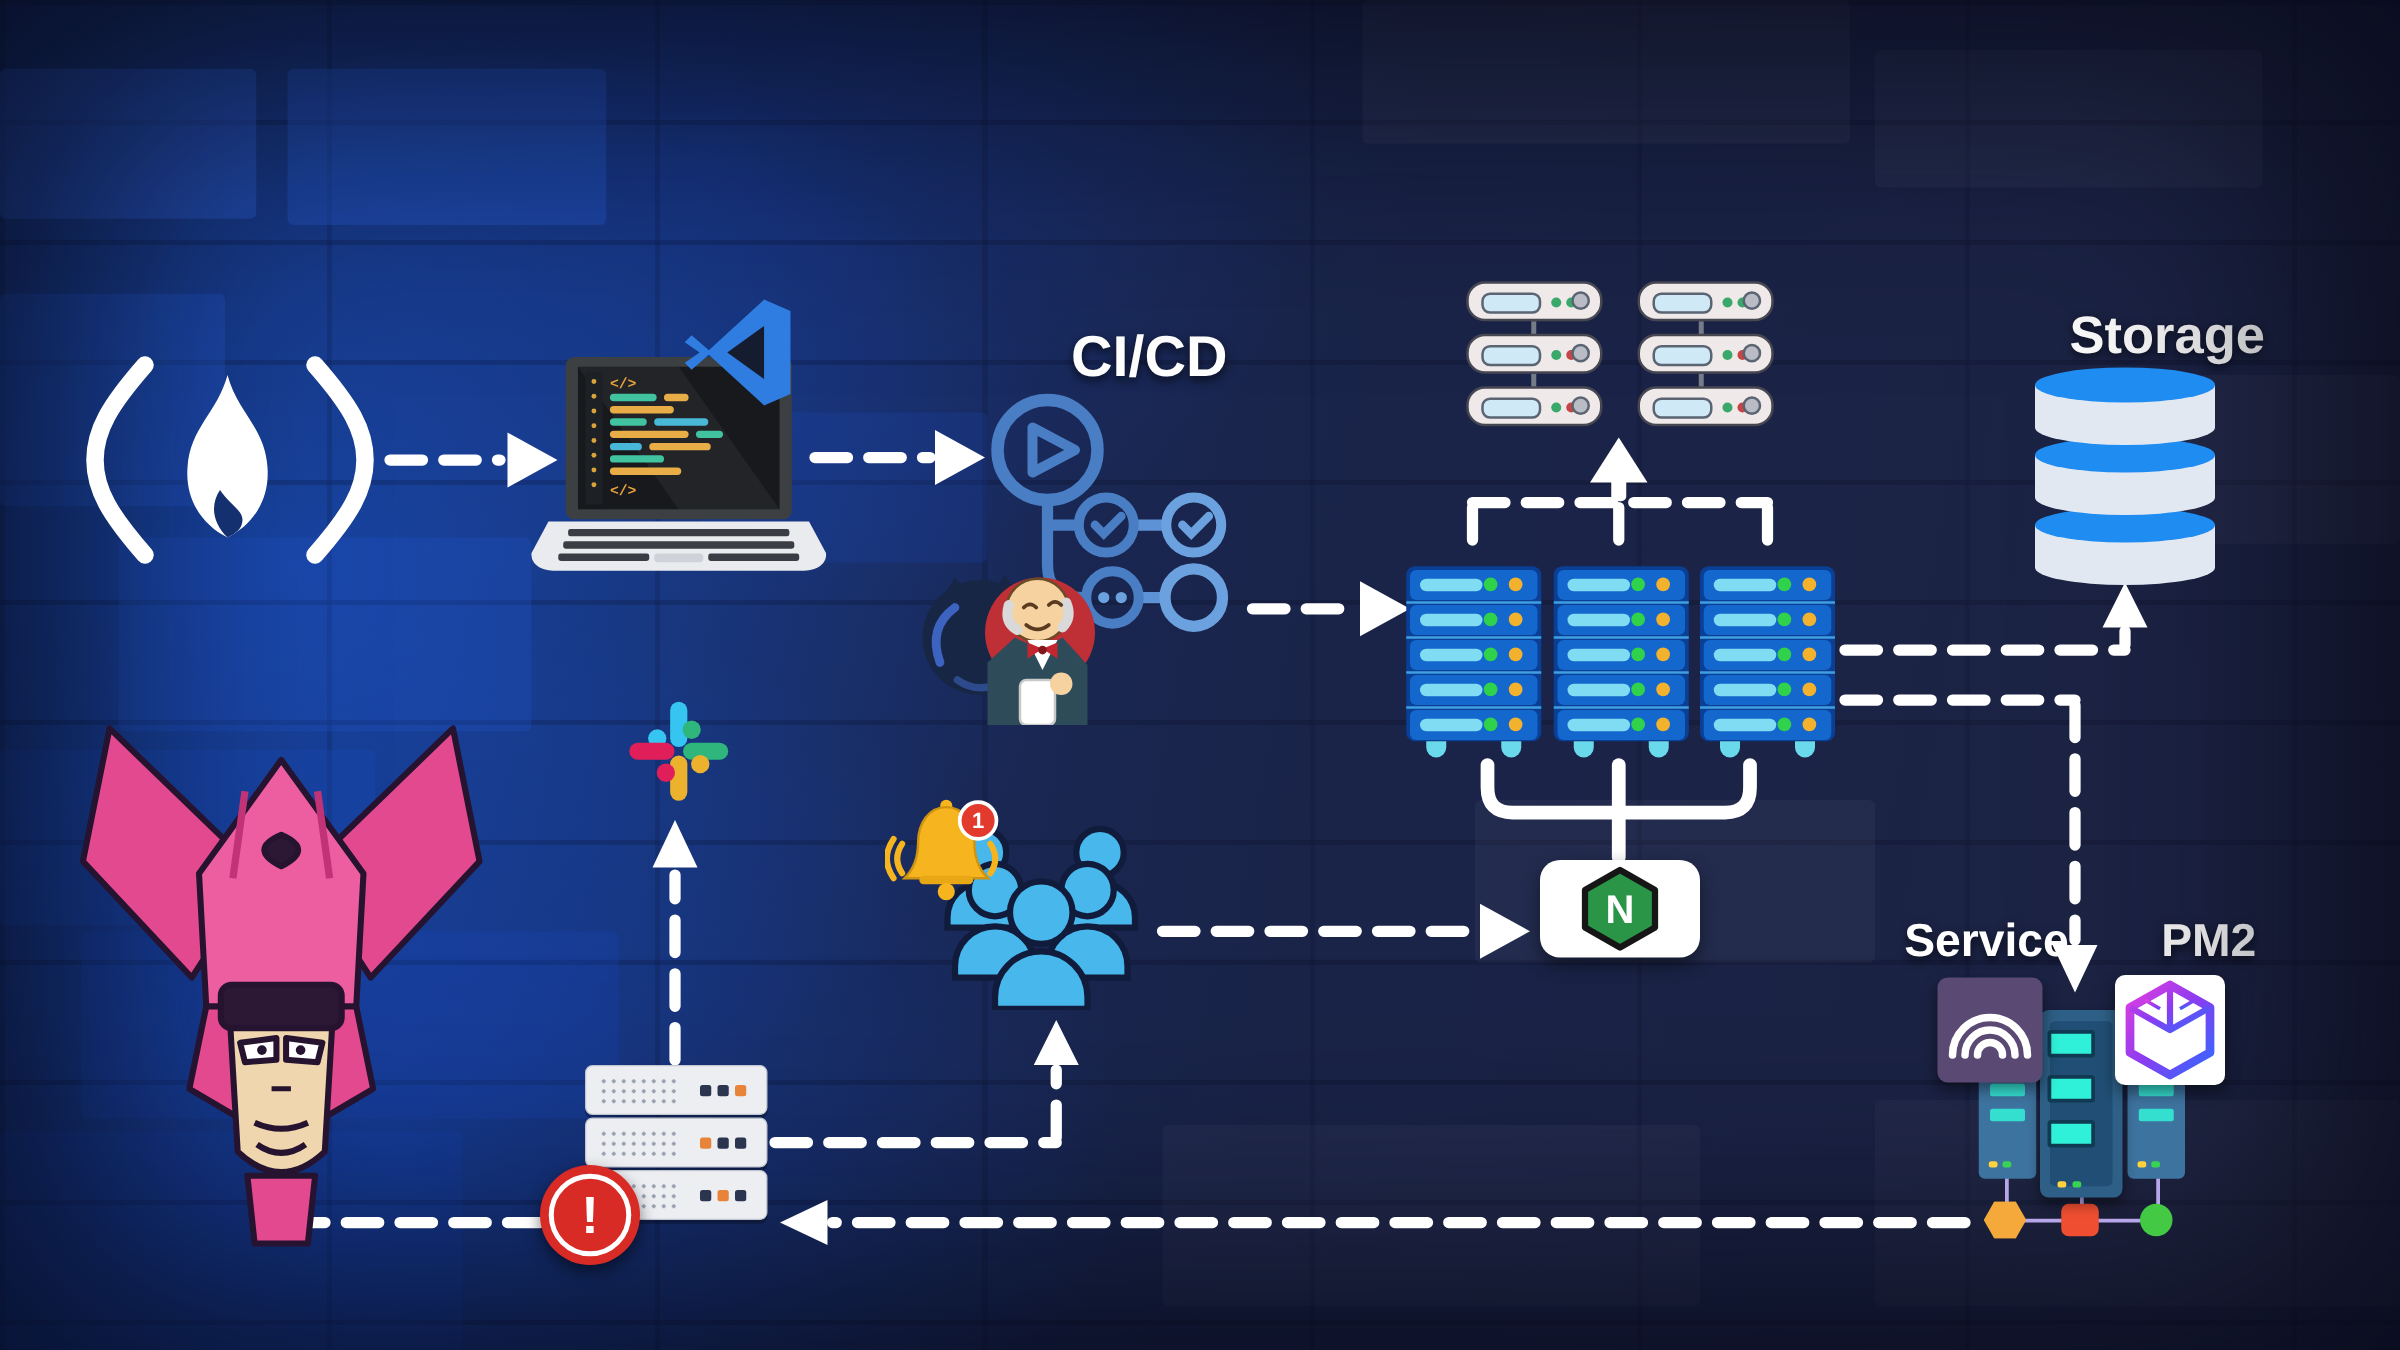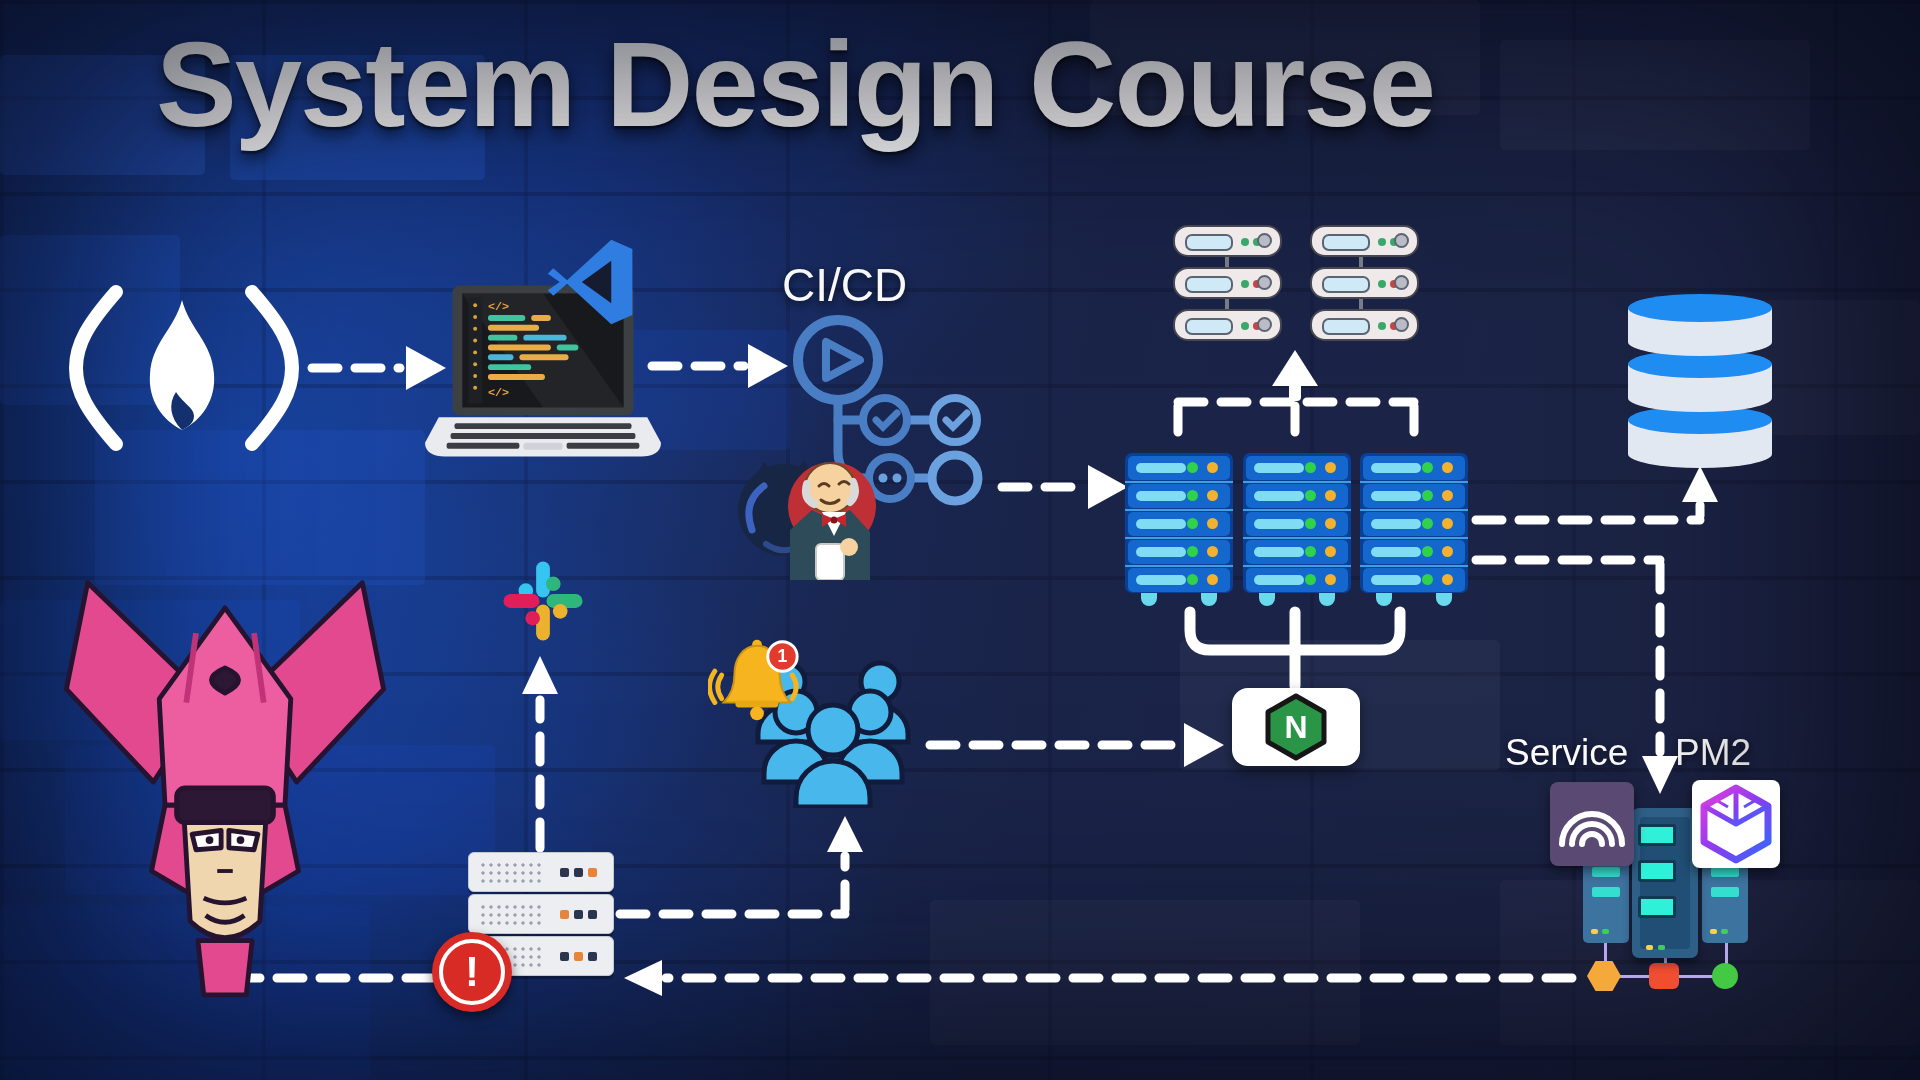--- a/index.html
+++ b/index.html
@@ -17,21 +17,21 @@
       repeating-linear-gradient(180deg, rgba(6,8,26,.38) 0 4px, transparent 4px 96px),
       repeating-linear-gradient(90deg, rgba(6,8,26,.30) 0 4px, transparent 4px 262px);}
   .brick{position:absolute;border-radius:5px;pointer-events:none;}
   .vignette{position:absolute;inset:0;pointer-events:none;
     box-shadow:inset 0 0 260px 70px rgba(4,5,18,.72);}
   .title{
     position:absolute;left:140px;top:14px;width:1310px;margin:0;text-align:center;
     font-size:121px;font-weight:bold;letter-spacing:-2px;color:#ffffff;
     text-shadow:0 7px 16px rgba(0,0,0,.65), 0 3px 2px rgba(0,0,0,.45);
   }
-  .label{position:absolute;color:#fff;font-weight:normal;text-align:left;
+  .label{position:absolute;color:#fff;font-weight:bold;text-align:right;
     text-shadow:0 3px 8px rgba(0,0,0,.65);white-space:nowrap;}
   .connectors{position:absolute;left:0;top:0;z-index:2;}
   .node{position:absolute;z-index:3;}
   
   .mini-server{position:absolute;width:109px;height:32px;background:#efe9e9;border:2px solid #474752;border-radius:15px;box-sizing:border-box;z-index:3;}
   .ms-pill{position:absolute;left:10px;top:7px;width:44px;height:13px;background:#cfeaf6;border:2px solid #5a6472;border-radius:7px;}
   .ms-dot{position:absolute;width:8px;height:8px;border-radius:50%;top:11px;}
   .ms-knob{position:absolute;right:8px;top:6px;width:15px;height:15px;border-radius:50%;background:#b9bcc4;border:2px solid #5a6472;box-sizing:border-box;}
   .ms-link{position:absolute;width:4px;background:#767b88;z-index:2;}
   
@@ -85,21 +85,20 @@
     <div class="brick" style="left:0;top:905px;width:370px;height:175px;background:rgba(24,68,185,.22);"></div>
     <div class="brick" style="left:1090px;top:0;width:390px;height:115px;background:rgba(255,255,255,.045);"></div>
     <div class="brick" style="left:1500px;top:40px;width:310px;height:110px;background:rgba(255,255,255,.04);"></div>
     <div class="brick" style="left:1660px;top:300px;width:260px;height:135px;background:rgba(255,255,255,.035);"></div>
     <div class="brick" style="left:1180px;top:640px;width:320px;height:130px;background:rgba(255,255,255,.04);"></div>
     <div class="brick" style="left:930px;top:900px;width:430px;height:145px;background:rgba(255,255,255,.035);"></div>
     <div class="brick" style="left:1500px;top:880px;width:420px;height:165px;background:rgba(255,255,255,.03);"></div>
     <div class="brick" style="left:560px;top:330px;width:230px;height:120px;background:rgba(30,80,200,.18);"></div>
   </div>
 
-  <h1 class="title">System Design Course</h1>
 
   <svg class="connectors" width="1920" height="1080" viewBox="0 0 1920 1080">
     <g stroke="#ffffff" stroke-width="9" stroke-dasharray="26 17" stroke-linecap="round" fill="none">
       <path d="M312,368 H400"></path>
       <path d="M652,366 H744"></path>
       <path d="M1002,487 H1084"></path>
       <path d="M930,745 H1178"></path>
       <path d="M1178,402 H1414 M1178,406 V446 M1295,406 V446 M1414,406 V446"></path>
       <path d="M1476,520 H1700 M1700,516 V505"></path>
       <path d="M1476,560 H1660 M1660,564 V752"></path>
@@ -366,20 +365,21 @@
       <div class="trow" style="top:115px;">
           <div class="tpill"></div>
           <div class="tdot" style="right:32px;background:#2fd24a;"></div>
           <div class="tdot" style="right:12px;background:#f2b22e;"></div>
         </div>
       <div class="tleg" style="left:16px;"></div>
         <div class="tleg" style="left:76px;"></div>
     </div>
   </div>
 
+  <div class="label" style="left:1592px;top:244px;width:220px;font-size:42px;">Storage</div>
   <svg class="node" style="left:1622px;top:292px;" width="156" height="186" viewBox="0 0 156 186">
     <g>
       <path d="M6,128 v34 a72,14 0 0 0 144,0 v-34" fill="#e2e8f2"></path>
         <ellipse cx="78" cy="128" rx="72" ry="14" fill="#1f8cf2"></ellipse>
     </g>
     <g>
       <path d="M6,72 v34 a72,14 0 0 0 144,0 v-34" fill="#e2e8f2"></path>
         <ellipse cx="78" cy="72" rx="72" ry="14" fill="#1f8cf2"></ellipse>
     </g>
     <g>

